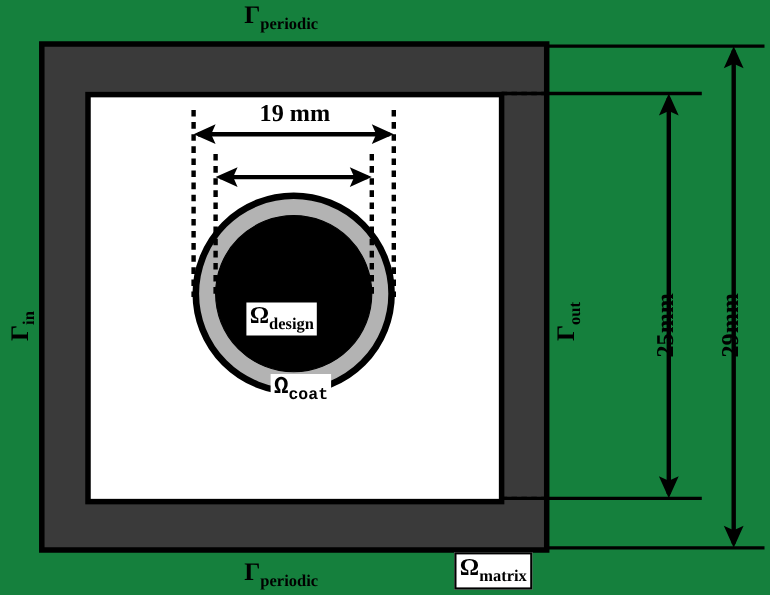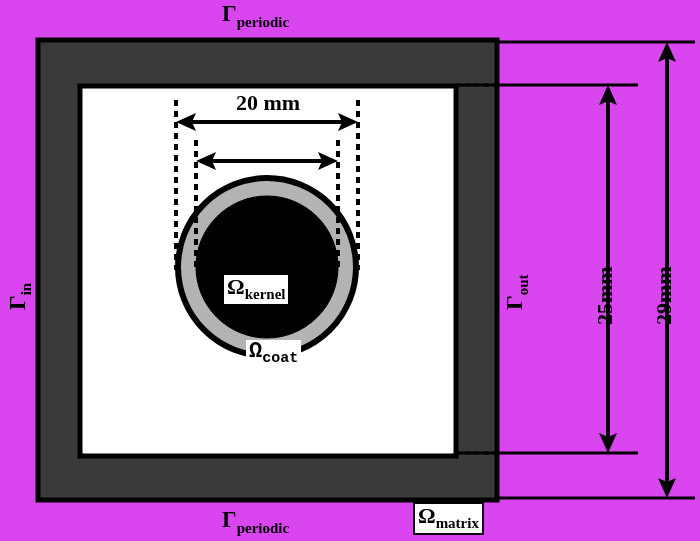--- a/index.html
+++ b/index.html
@@ -4,21 +4,21 @@
 <style>
   html, body {
     margin: 0;
     padding: 0;
     background: #ffffff;
   }
   #stage {
     position: relative;
     width: 700px;
     height: 541px;
-    background: #d946ef;
+    background: #15803d;
     font-family: "Liberation Serif", "DejaVu Serif", serif;
     overflow: hidden;
   }
   .svg-layer {
     position: absolute;
     left: 0;
     top: 0;
     width: 700px;
     height: 541px;
   }
@@ -122,29 +122,29 @@
   </div>
 
   <div class="lbl gamma-main rot-left" style="left:6px; top:310px;">
     <span>Γ</span><span class="sub">in</span>
   </div>
 
   <div class="lbl gamma-main rot-cw" style="left:503px; top:310px;">
     <span>Γ</span><span class="sub">out</span>
   </div>
 
-  <div class="lbl dim-txt boxed" style="left:233px; top:91px;">20 mm</div>
+  <div class="lbl dim-txt boxed" style="left:233px; top:91px;">19 mm</div>
 
 
   <div class="lbl dim-txt rot-cw" style="left:594px; top:325px;">25mm</div>
 
   <div class="lbl dim-txt rot-cw" style="left:653px; top:325px;">29mm</div>
 
   <div class="lbl omega-main boxed" style="left:224px; top:275px;">
-    <span>Ω</span><span class="sub">kernel</span>
+    <span>Ω</span><span class="sub">design</span>
   </div>
 
   <div class="lbl omega-main boxed" style="left:246px; top:340px;font-family:Liberation Mono, monospace;">
     <span>Ω</span><span class="sub">coat</span>
   </div>
 
 
   <div class="lbl omega-main boxed" style="left:413px; top:461px; border:2px solid #000;margin-top:41px;">
     <span>Ω</span><span class="sub">matrix</span>
   </div>

